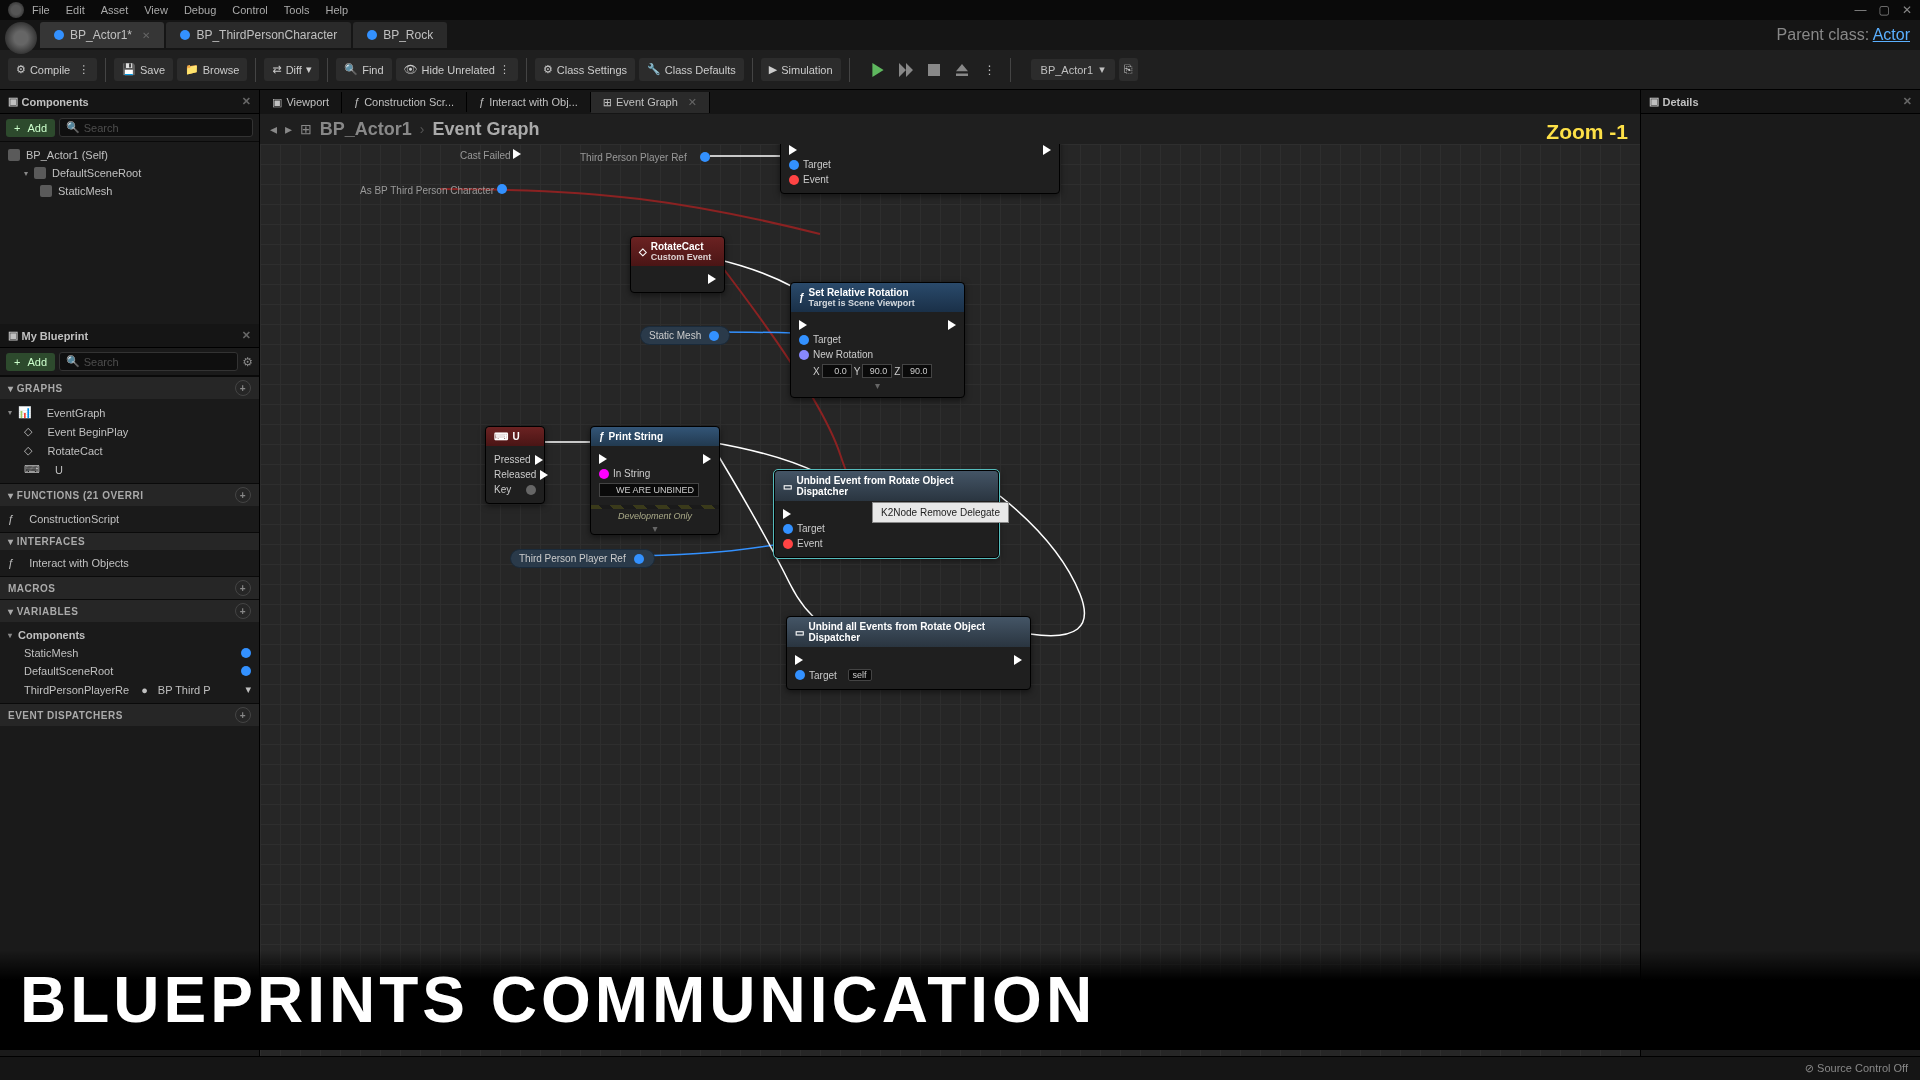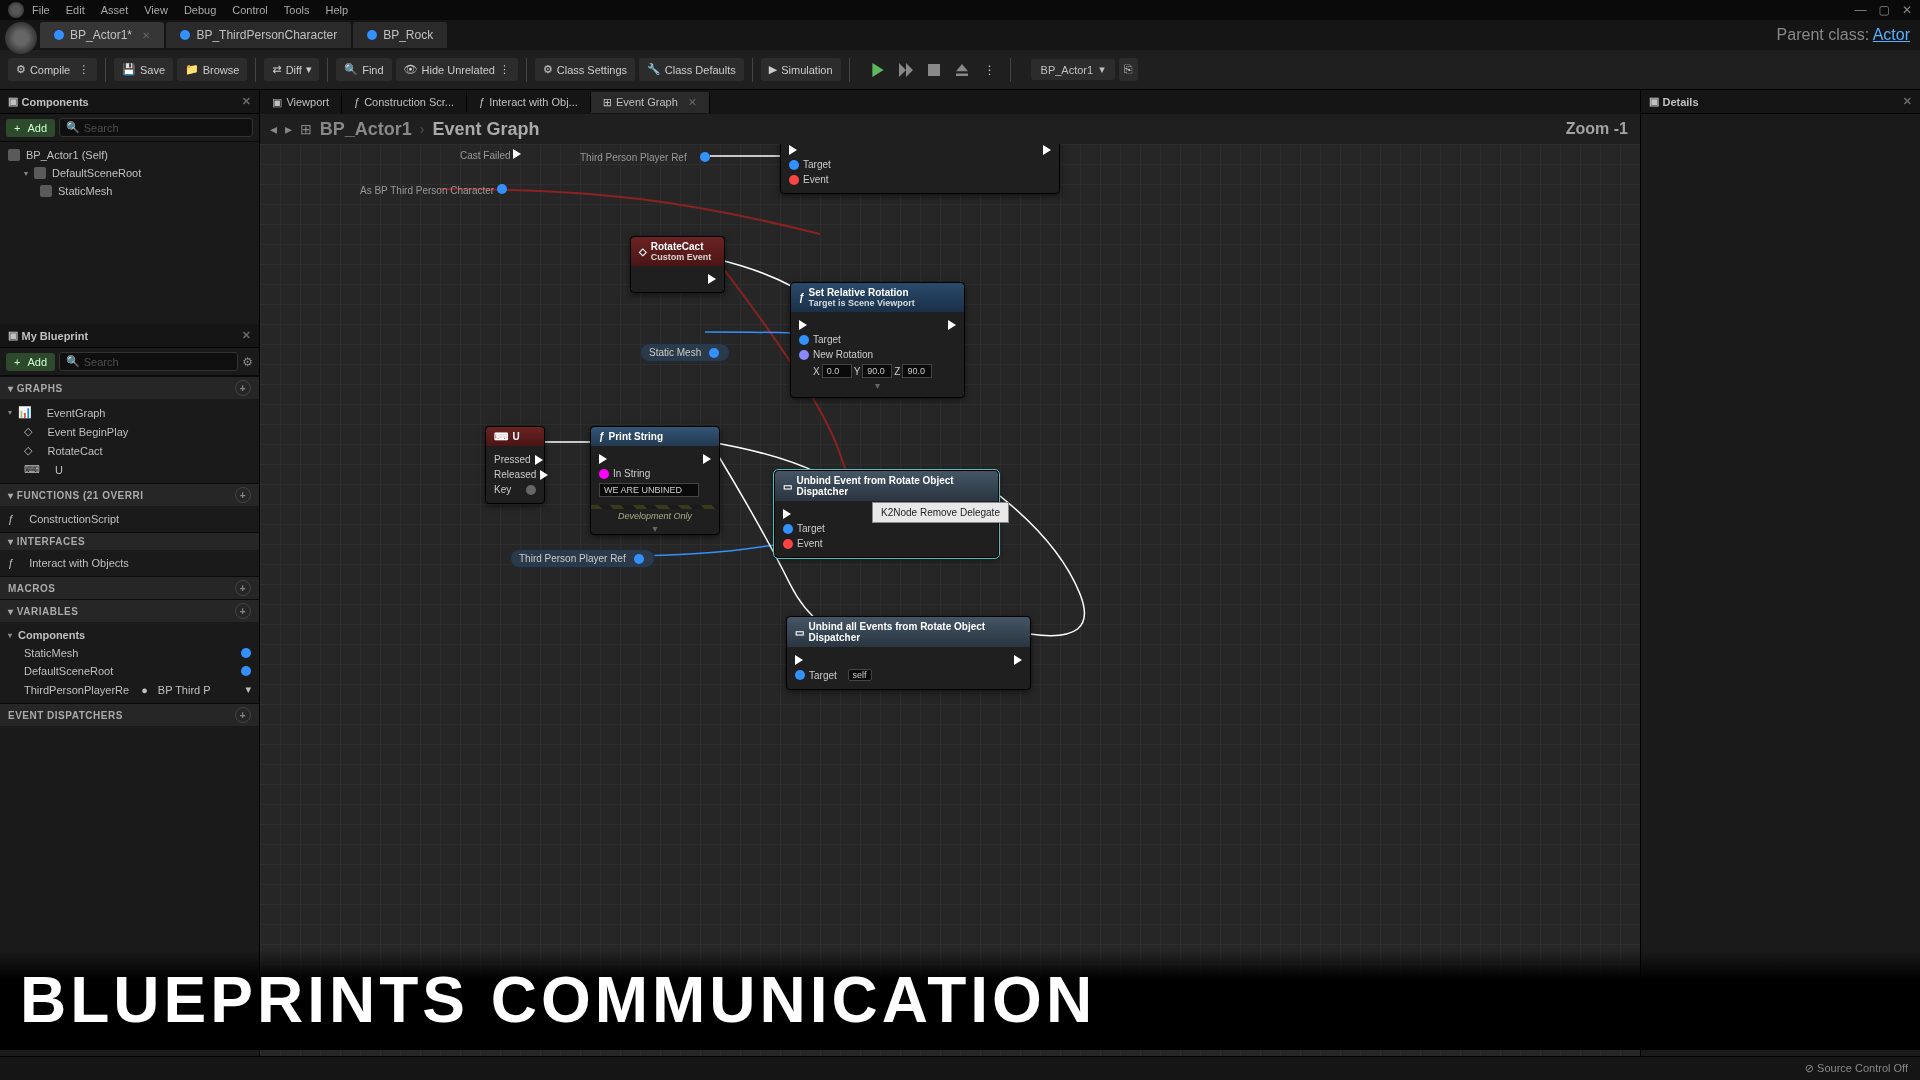--- a/index.html
+++ b/index.html
@@ -61,42 +61,42 @@
 .section-hdr { background: #262626; padding: 3px 8px; font-size: 10px; font-weight: bold; letter-spacing: 0.5px; color: #aaa; display: flex; align-items: center; justify-content: space-between; border-top: 1px solid #0a0a0a; }
 .section-hdr .plus { color: #888; cursor: pointer; width: 16px; height: 16px; border: 1px solid #444; border-radius: 50%; display: flex; align-items: center; justify-content: center; font-size: 10px; }
 
 
 .graph-tabs { height: 24px; background: #151515; display: flex; align-items: center; font-size: 11px; }
 .graph-tab { padding: 4px 12px; display: flex; align-items: center; gap: 4px; cursor: pointer; border-right: 1px solid #000; }
 .graph-tab.active { background: #2a2a2a; }
 .graph-tab .close { color: #666; margin-left: 6px; cursor: pointer; }
 .graph-breadcrumb { height: 30px; background: #1f1f1f; display: flex; align-items: center; padding: 0 10px; gap: 8px; font-size: 14px; color: #888; position: relative; }
 .graph-breadcrumb .sep { color: #555; }
-.zoom-label { position: absolute; right: 12px; top: 6px; color: #a3a3a3; font-size: 16px; font-weight: bold; }
+.zoom-label { position: absolute; right: 12px; top: 6px; color: #fde047; font-size: 21px; font-weight: bold; }
 
 
 .graph-canvas { flex: 1; position: relative; background: #262626; background-image: linear-gradient(#2e2e2e 1px, transparent 1px), linear-gradient(90deg, #2e2e2e 1px, transparent 1px); background-size: 20px 20px; overflow: hidden; }
 .watermark { position: absolute; right: 12px; bottom: 18px; font-size: 48px; font-weight: 900; color: #333; letter-spacing: 2px; font-family: Impact, sans-serif; }
 
 
 .node { position: absolute; background: #1f1f1f; border: 1px solid #000; border-radius: 4px; font-size: 10px; color: #ccc; box-shadow: 0 2px 6px rgba(0,0,0,0.5); }
 .node-header { padding: 4px 8px; border-radius: 4px 4px 0 0; font-weight: bold; display: flex; align-items: center; gap: 4px; }
 .node-header.red { background: linear-gradient(#6b2222, #4a1515); color: #fff; }
 .node-header.blue { background: linear-gradient(#2a4a6b, #1a3048); color: #fff; }
 .node-header.green { background: linear-gradient(#2a5a3a, #1a3a25); color: #fff; }
 .node-subtitle { font-size: 9px; opacity: 0.8; }
 .node-body { padding: 6px 8px; }
 .node-row { display: flex; align-items: center; gap: 4px; padding: 2px 0; }
 .pin { width: 10px; height: 10px; border-radius: 50%; }
 .pin.exec { width: 0; height: 0; border-top: 5px solid transparent; border-bottom: 5px solid transparent; border-left: 8px solid #fff; border-radius: 0; }
 .pin.exec.out { margin-left: auto; }
 .pin.blue { background: #3391ff; }
 .pin.red { background: #ff4444; }
 .pin.purple { background: #c040ff; }
-.node-input { background: #0a0a0a; border: 1px solid #444; padding: 1px 4px; font-size: 9px; color: #ccc; width: 30px; text-align: left; }
+.node-input { background: #0a0a0a; border: 1px solid #444; padding: 1px 4px; font-size: 9px; color: #ccc; width: 30px; text-align: right; }
 .node-input.wide { width: 100px; }
 .var-node { position: absolute; background: #2a3a4a; border: 1px solid #1a2a3a; border-radius: 10px; padding: 3px 10px 3px 8px; font-size: 10px; color: #ccc; display: flex; align-items: center; gap: 4px; }
 .var-node .pin-out { width: 10px; height: 10px; border-radius: 50%; background: #3391ff; margin-left: 4px; }
 
 .tooltip { position: absolute; background: #e8e8e8; color: #222; padding: 4px 8px; font-size: 10px; border: 1px solid #888; z-index: 100; }
 
 
 .wires { position: absolute; top: 0; left: 0; width: 100%; height: 100%; pointer-events: none; }
 
 
@@ -416,21 +416,21 @@
               <div class="node-subtitle">Custom Event</div>
             </div>
         </div>
         <div class="node-body">
             <div class="node-row">
               <span class="pin exec out"></span>
             </div>
           </div>
       </div>
 
-      <div class="var-node" style="left:380px; top:199px;align-items:center;">
+      <div class="var-node" style="left:380px; top:182px;align-items:center;">
         <span>Static Mesh</span>
           <span class="pin-out"></span>
       </div>
 
       <div class="node" style="left:530px; top:138px; width:175px;">
         <div class="node-header blue">
           <span>ƒ</span>
           <div>
               <div>Set Relative Rotation</div>
               <div class="node-subtitle">Target is Scene Viewport</div>

